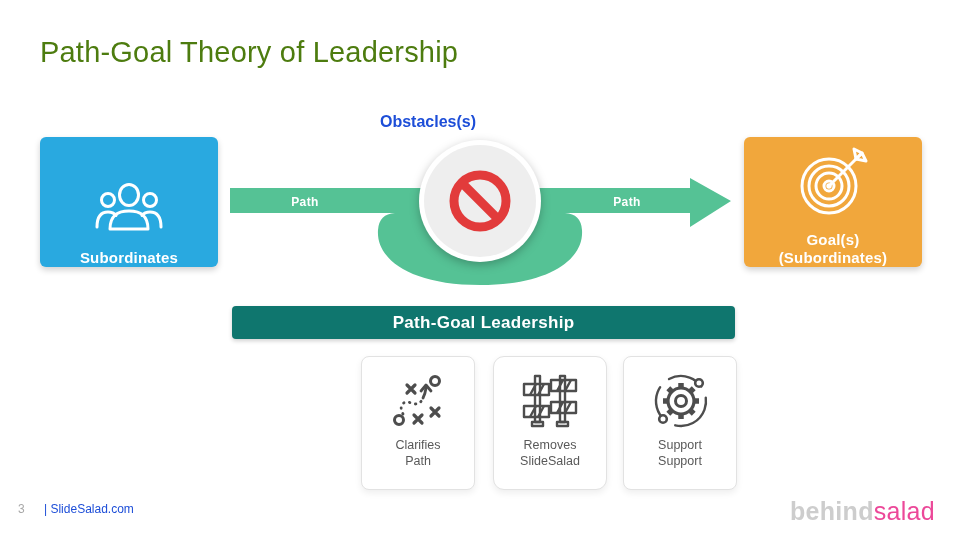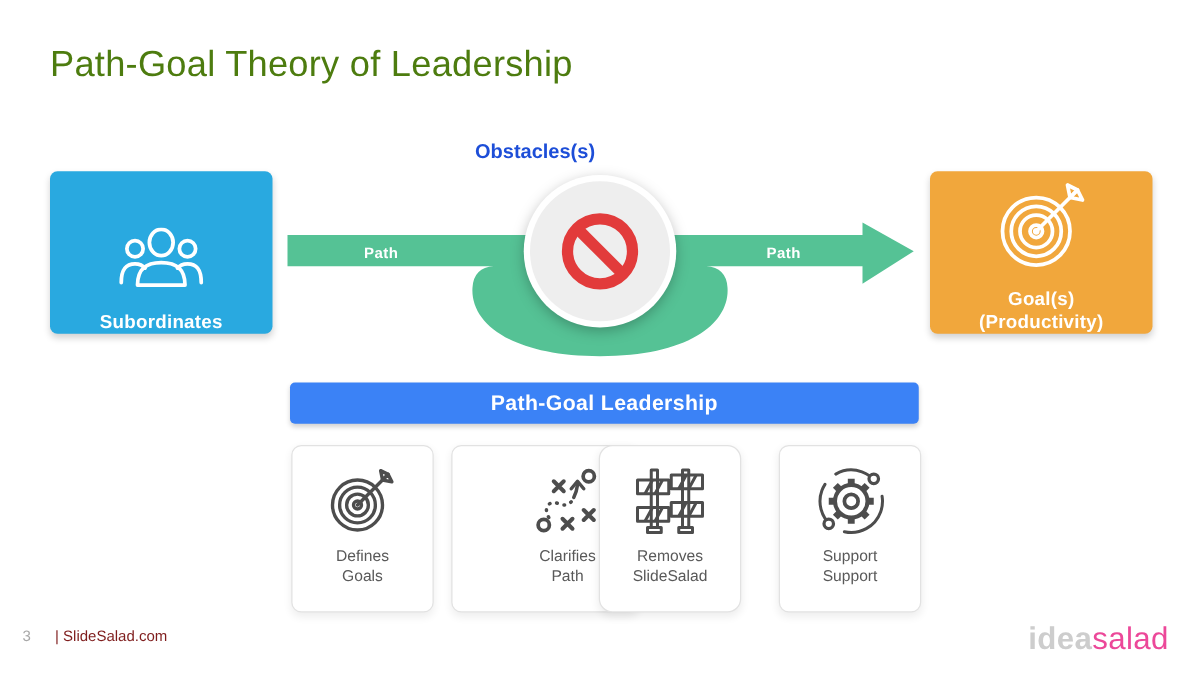--- a/index.html
+++ b/index.html
@@ -18,33 +18,33 @@
   .box-label{font-size:15px;font-weight:bold;text-align:center;line-height:18px;margin-top:8px;letter-spacing:.2px;}
 
   .arrow-svg{position:absolute;left:230px;top:140px;width:510px;height:150px;overflow:visible;}
   .path-label{position:absolute;top:195px;width:70px;font-size:12px;font-weight:bold;color:#fff;
               text-align:center;letter-spacing:.4px;}
   .path-label-left{left:270px;}
   .path-label-right{left:592px;}
   .obstacles-label{position:absolute;left:380px;top:113px;width:200px;
                    font-size:16px;font-weight:bold;color:#1d4ed8;}
 
-  .banner{position:absolute;left:232px;top:306px;width:503px;height:33px;background:#3b82f6;border-radius:4px;
+  .banner{position:absolute;left:232px;top:306px;width:503px;height:33px;background:#0f766e;border-radius:4px;
           box-shadow:0 2px 4px rgba(0,0,0,.18);display:flex;align-items:center;justify-content:center;}
   .banner-text{font-size:17px;font-weight:bold;color:#fff;letter-spacing:.3px;}
 
   .card{position:absolute;top:356px;width:112px;height:132px;background:#fff;border:1px solid #E2E2E2;
         border-radius:8px;box-shadow:0 3px 7px rgba(0,0,0,.07);
         display:flex;flex-direction:column;align-items:center;}
-  .card-1{left:233px;} .card-2{left:361px;padding-left:36px;} .card-3{left:479px;border-radius:11px;} .card-4{left:623px;}
+  .card-1{left:233px;} .card-2{left:361px;} .card-3{left:493px;border-radius:11px;} .card-4{left:623px;}
   .card-icon{margin-top:14px;height:58px;display:flex;align-items:center;justify-content:center;}
   .card-label{margin-top:8px;font-size:12.5px;color:#595959;text-align:center;line-height:16px;}
 
   .page-number{position:absolute;left:18px;top:502px;font-size:12px;color:#a8a8a8;}
-  .site-ref{position:absolute;left:44px;top:502px;font-size:12px;color:#7f1d1d;}
+  .site-ref{position:absolute;left:44px;top:502px;font-size:12px;color:#1d4ed8;}
   .logo{position:absolute;right:25px;top:497px;font-size:25px;letter-spacing:.3px;}
   .logo-bold{font-weight:bold;color:#cdcdcd;}
   .logo-light{font-weight:400;color:#ec4899;}
 </style>
 </head>
 <body>
 
 <div class="slide">
 
   <div class="title">Path-Goal Theory of Leadership</div>
@@ -85,45 +85,28 @@
         <circle cx="33" cy="41" r="13"></circle>
         <circle cx="33" cy="41" r="5"></circle>
         <circle cx="33" cy="41" r="1.2" fill="#ffffff"></circle>
         <line x1="33" y1="41" x2="60" y2="14"></line>
         <path d="M60 14 L58 4 L66 8 Z"></path>
         <path d="M60 14 L70 16 L66 8 Z"></path>
       </svg>
     </span>
     <div class="box-label">
       <div>Goal(s)</div>
-      <div>(Productivity)</div>
+      <div>(Subordinates)</div>
     </div>
   </div>
 
   <div class="banner">
     <span class="banner-text">Path-Goal Leadership</span>
   </div>
 
-  <div class="card card-1">
-    <div class="card-icon">
-      <svg width="56" height="56" viewBox="0 0 56 56" fill="none" stroke="#4d4d4d" stroke-width="2.7" stroke-linecap="round" stroke-linejoin="round">
-        <circle cx="24" cy="32" r="20"></circle>
-        <circle cx="24" cy="32" r="14.3"></circle>
-        <circle cx="24" cy="32" r="8.7"></circle>
-        <circle cx="24" cy="32" r="3.2"></circle>
-        <line x1="24" y1="32" x2="44" y2="12"></line>
-        <path d="M44 12 L42.5 4.5 L48.5 7.5 Z"></path>
-        <path d="M44 12 L51.5 13.5 L48.5 7.5 Z"></path>
-      </svg>
-    </div>
-    <div class="card-label">
-      <div>Defines</div>
-      <div>Goals</div>
-    </div>
-  </div>
 
   <div class="card card-2">
     <div class="card-icon">
       <svg width="56" height="56" viewBox="0 0 56 56" fill="none" stroke="#4d4d4d" stroke-linecap="round" stroke-linejoin="round">
         <circle cx="45" cy="9" r="4.5" stroke-width="3"></circle>
         <circle cx="9" cy="48" r="4.5" stroke-width="3"></circle>
         <g stroke-width="3.2">
           <path d="M17 13 L25 21 M25 13 L17 21"></path>
           <path d="M24 43 L32 51 M32 43 L24 51"></path>
           <path d="M41 36 L49 44 M49 36 L41 44"></path>
@@ -184,16 +167,16 @@
     </div>
     <div class="card-label">
       <div>Support</div>
       <div>Support</div>
     </div>
   </div>
 
   <div class="page-number">3</div>
   <div class="site-ref">| SlideSalad.com</div>
   <div class="logo">
-    <span class="logo-bold">idea</span><span class="logo-light">salad</span>
+    <span class="logo-bold">behind</span><span class="logo-light">salad</span>
   </div>
 
 </div>
 
 </body></html>

